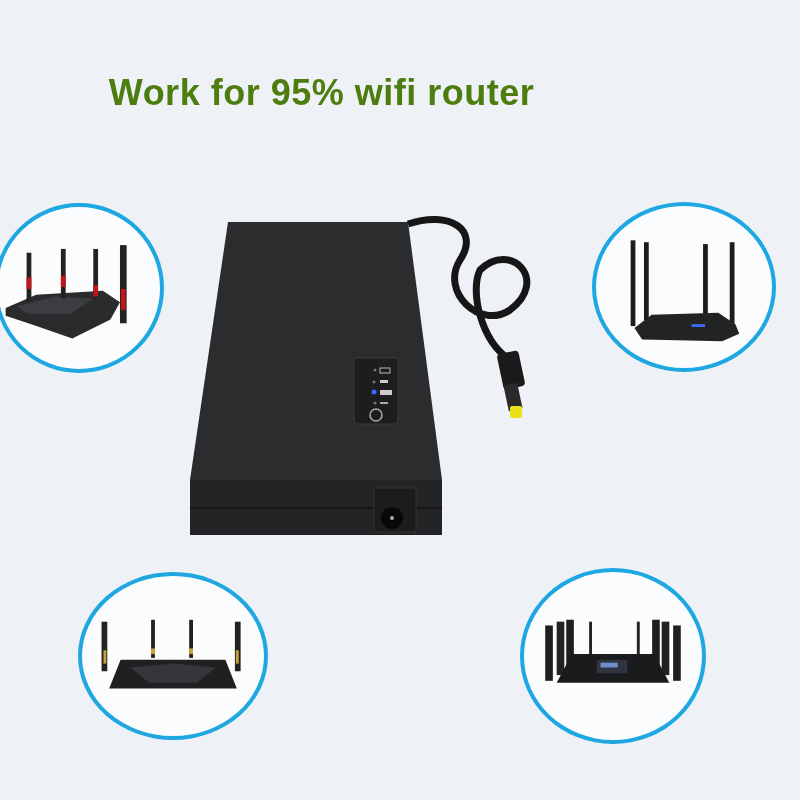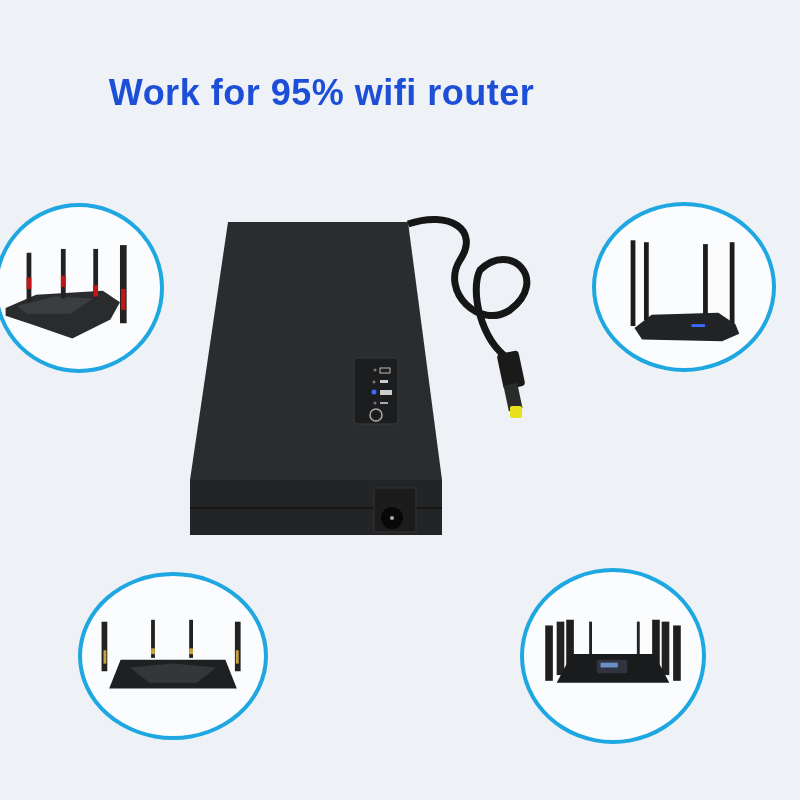--- a/index.html
+++ b/index.html
@@ -1,17 +1,17 @@
 <!DOCTYPE html>
 <html><head>
 <meta charset="utf-8">
 <style>
   html, body { margin:0; padding:0; }
   body { width:800px; height:800px; background:#eef2f6; position:relative; overflow:hidden; font-family:"Liberation Sans", sans-serif; }
-  .headline { position:absolute; left:0; width:643px; top:72px; text-align:center; font-weight:bold; font-size:36px; color:#1d4ed8; letter-spacing:0.5px; }
+  .headline { position:absolute; left:0; width:643px; top:72px; text-align:center; font-weight:bold; font-size:36px; color:#4d7c0f; letter-spacing:0.5px; }
   .circle { position:absolute; border-radius:50%; background:#fbfcfd; border:4px solid #1ea7e1; box-sizing:border-box; overflow:hidden; }
   .circle svg { position:absolute; left:0; top:0; width:100%; height:100%; }
   .device { position:absolute; left:180px; top:200px; width:380px; height:345px; }
   .device svg { width:100%; height:100%; }
 </style>
 </head>
 <body>
 
 <div class="headline">Work for 95% wifi router</div>
 

